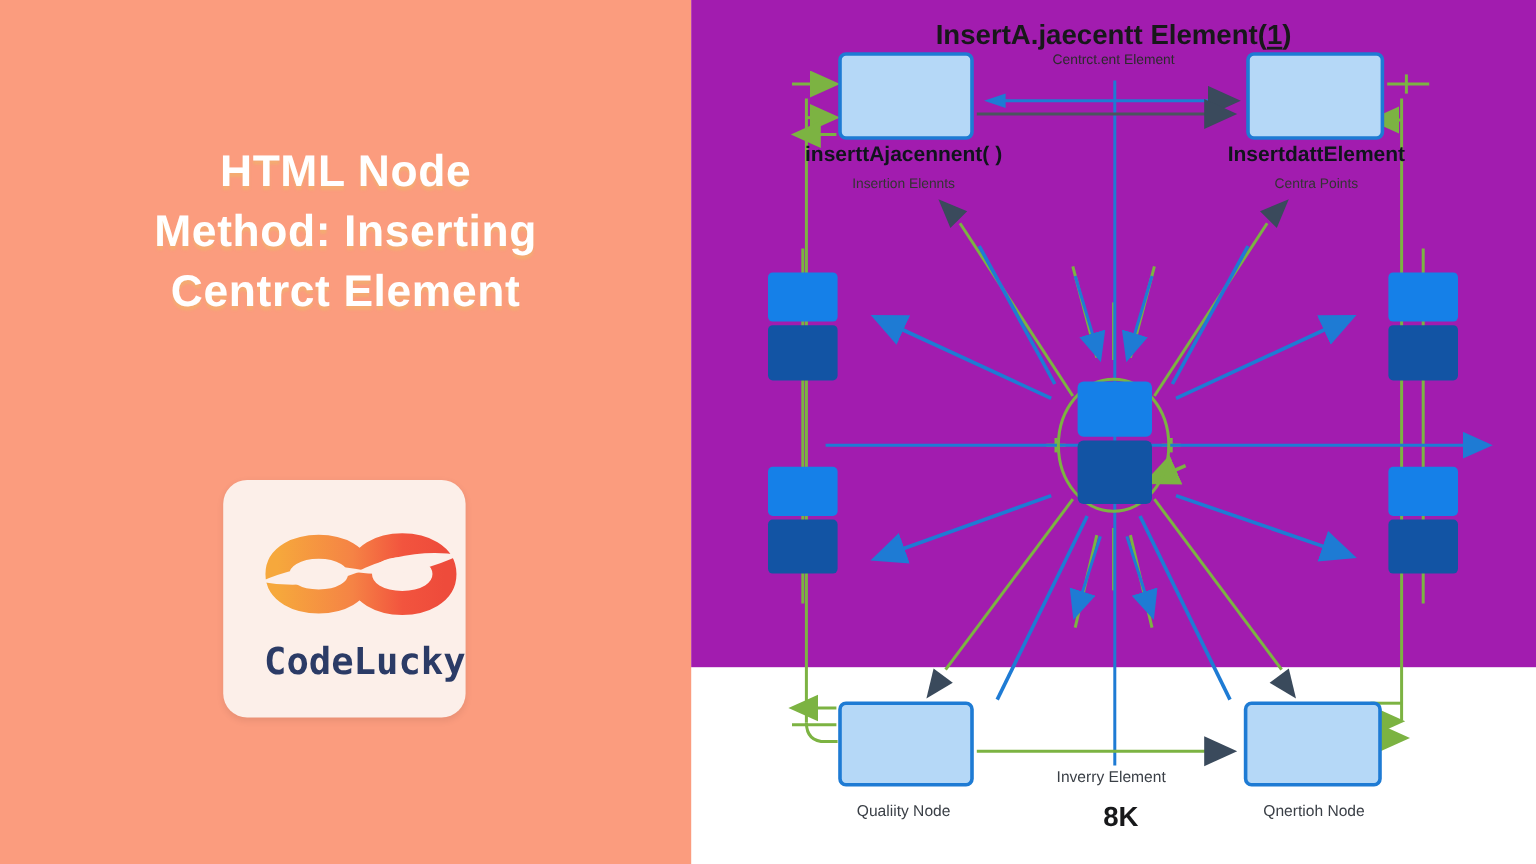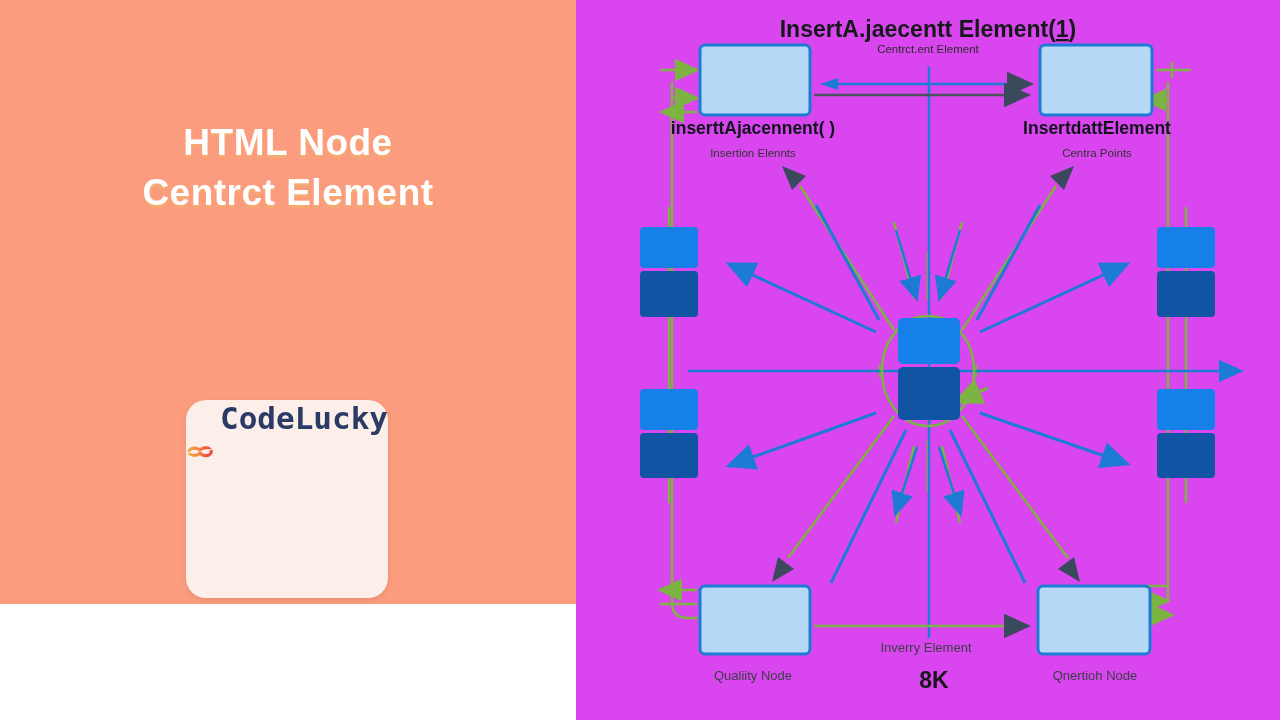--- a/index.html
+++ b/index.html
@@ -4,21 +4,21 @@
 <style>
   * { margin: 0; padding: 0; box-sizing: border-box; }
   html, body { width: 1280px; height: 720px; overflow: hidden; }
   body {
     font-family: "Liberation Sans", sans-serif;
     display: flex;
     width: 1280px; height: 720px;
     background: #fff;
   }
   .left-panel {
-    width: 576px; height: 604px;
+    width: 576px; height: 720px;
     background: #FB9C7E;
     position: relative;
     flex: 0 0 576px;
   }
   .title-block {
     position: absolute;
     top: 118px; left: 0; width: 576px;
     text-align: center;
   }
   .title-line {
@@ -31,54 +31,55 @@
     text-shadow: 0 3px 2px rgba(235,190,100,0.45);
   }
   .logo-card {
     position: absolute;
     left: 186px; top: 400px;
     width: 202px; height: 198px;
     background: #FCEFE9;
     border-radius: 20px;
     box-shadow: 0 2px 6px rgba(0,0,0,0.08);
     display: flex;
-    flex-direction: row;
-    align-items: flex-start;
+    flex-direction: column;
+    align-items: flex-end;
     justify-content: center;
     gap: 6px;
   }
   .logo-infinity { width: 176px; height: 96px; margin-top: 4px; }
   .logo-text {
     font-family: "DejaVu Sans Mono", monospace;
     font-weight: bold;
     font-size: 31px;
     color: #2B3B66;
     letter-spacing: 0px;
   }
   .right-panel {
-    width: 704px; height: 720px;
-    background: #d946ef;
+    width: 704px; height: 556px;
+    background: #a21caf;
     position: relative;
     flex: 0 0 704px;
   }
   .diagram-svg { position: absolute; inset: 0; }
   text { font-family: "Liberation Sans", sans-serif; }
   .dg-title { font-size: 23px; font-weight: bold; fill: #17181A; }
   .dg-sub { font-size: 11.5px; fill: #2B2B2B; }
   .dg-label-bold { font-size: 17.5px; font-weight: bold; fill: #10141C; }
   .dg-label-small { font-size: 11.5px; fill: #333; }
   .dg-caption { font-size: 13px; fill: #3A3F46; }
   .dg-8k { font-size: 23px; font-weight: bold; fill: #17181A; }
 </style>
 </head>
 <body>
 
 <div class="left-panel">
   <div class="title-block">
     <span class="title-line">HTML Node</span>
+    <span class="title-line">Method: Inserting</span>
     <span class="title-line">Centrct Element</span>
   </div>
 
   <div class="logo-card">
     <svg class="logo-infinity" viewBox="0 0 220 120">
       <defs>
         <linearGradient id="lg" x1="0" y1="0" x2="1" y2="0">
           <stop offset="0" stop-color="#F6A83C"></stop>
           <stop offset="0.45" stop-color="#F58345"></stop>
           <stop offset="0.75" stop-color="#F2543E"></stop>

